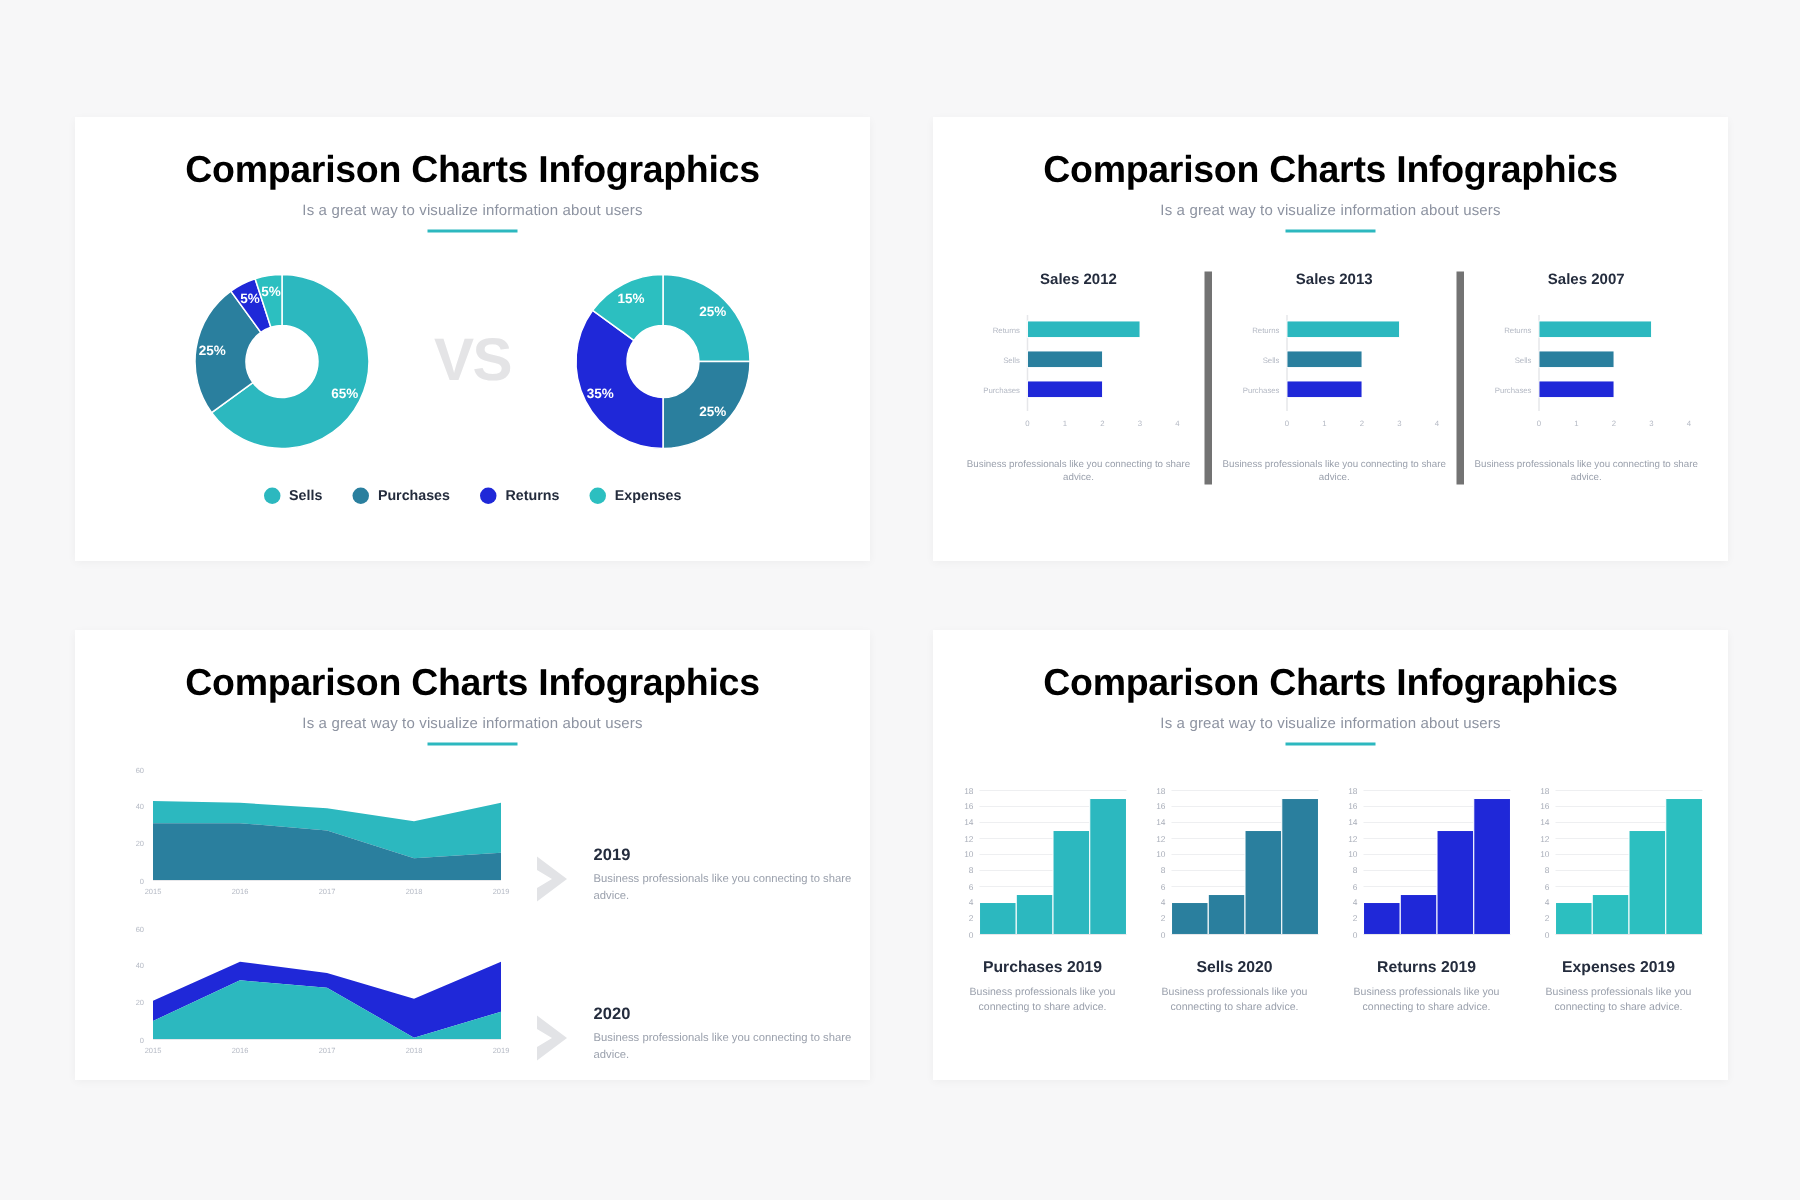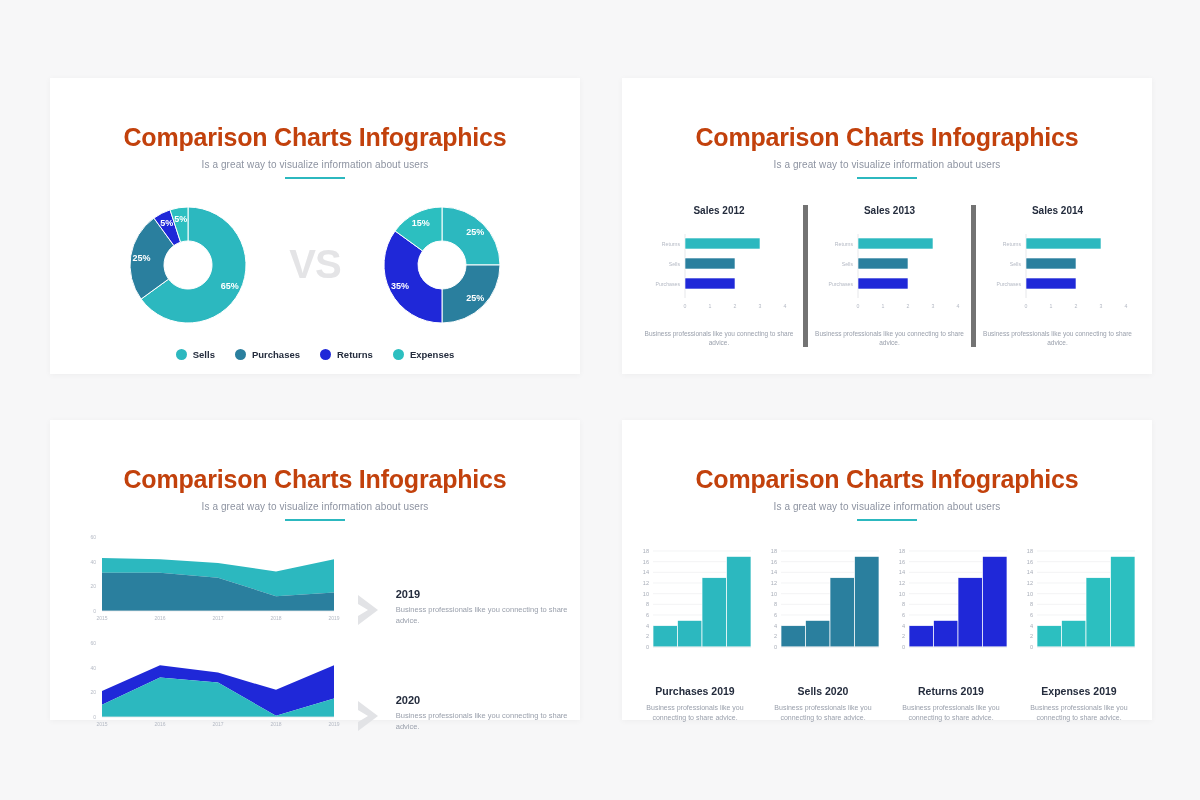--- a/index.html
+++ b/index.html
@@ -28,24 +28,23 @@
   #panel-donuts   { left: 50px;  top: 78px;  width: 530px; height: 296px; }
   #panel-bars     { left: 622px; top: 78px;  width: 530px; height: 296px; }
   #panel-areas    { left: 50px;  top: 420px; width: 530px; height: 300px; }
   #panel-columns  { left: 622px; top: 420px; width: 530px; height: 300px; }
 
   
   .hdr { text-align: center; padding-top: 22px; }
   .hdr-title {
     font-size: 25px;
     font-weight: bold;
-    color: #c2410c;
+    color: #000000;
     letter-spacing: -0.2px;
     line-height: 1.1;
-    margin-top: 24px;
   }
   .hdr-sub {
     font-size: 10px;
     color: #8d93a1;
     margin-top: 7px;
     letter-spacing: 0.1px;
   }
   .hdr-rule {
     width: 60px;
     height: 2px;
@@ -135,21 +134,21 @@
     justify-content: center;
     margin-top: 22px;
     gap: 4px;
   }
   .cols-col { width: 124px; }
   .cols-title {
     text-align: center;
     font-size: 10.5px;
     font-weight: bold;
     color: #242c3d;
-    margin-top: 22px;
+    margin-top: 0;
   }
   .cols-caption {
     text-align: center;
     font-size: 7px;
     color: #9aa0ac;
     line-height: 1.5;
     margin-top: 6px;
   }
 
   svg { display: block; }
@@ -251,21 +250,21 @@
             <text x="39" y="58" class="tick" text-anchor="end">Purchases</text>
             <text x="44" y="80" class="tick" text-anchor="middle">0</text>
             <text x="69" y="80" class="tick" text-anchor="middle">1</text>
             <text x="94" y="80" class="tick" text-anchor="middle">2</text>
             <text x="119" y="80" class="tick" text-anchor="middle">3</text>
             <text x="144" y="80" class="tick" text-anchor="middle">4</text>
           </svg>
           <div class="bars-caption">Business professionals like you connecting to share advice.</div>
         </div>
         <div class="bars-col">
-          <div class="bars-title">Sales 2014</div>
+          <div class="bars-title">Sales 2007</div>
           <svg width="156" height="92" viewBox="0 0 156 92">
             <line x1="44" y1="6" x2="44" y2="70" stroke="#e6e7ea" stroke-width="1"></line>
             <rect x="44" y="10" width="75" height="11" fill="#2cb8bf" stroke="#ffffff" stroke-width="0.6"></rect>
             <text x="39" y="18" class="tick" text-anchor="end">Returns</text>
             <rect x="44" y="30" width="50" height="11" fill="#2a7f9e" stroke="#ffffff" stroke-width="0.6"></rect>
             <text x="39" y="38" class="tick" text-anchor="end">Sells</text>
             <rect x="44" y="50" width="50" height="11" fill="#1f28d8" stroke="#ffffff" stroke-width="0.6"></rect>
             <text x="39" y="58" class="tick" text-anchor="end">Purchases</text>
             <text x="44" y="80" class="tick" text-anchor="middle">0</text>
             <text x="69" y="80" class="tick" text-anchor="middle">1</text>

